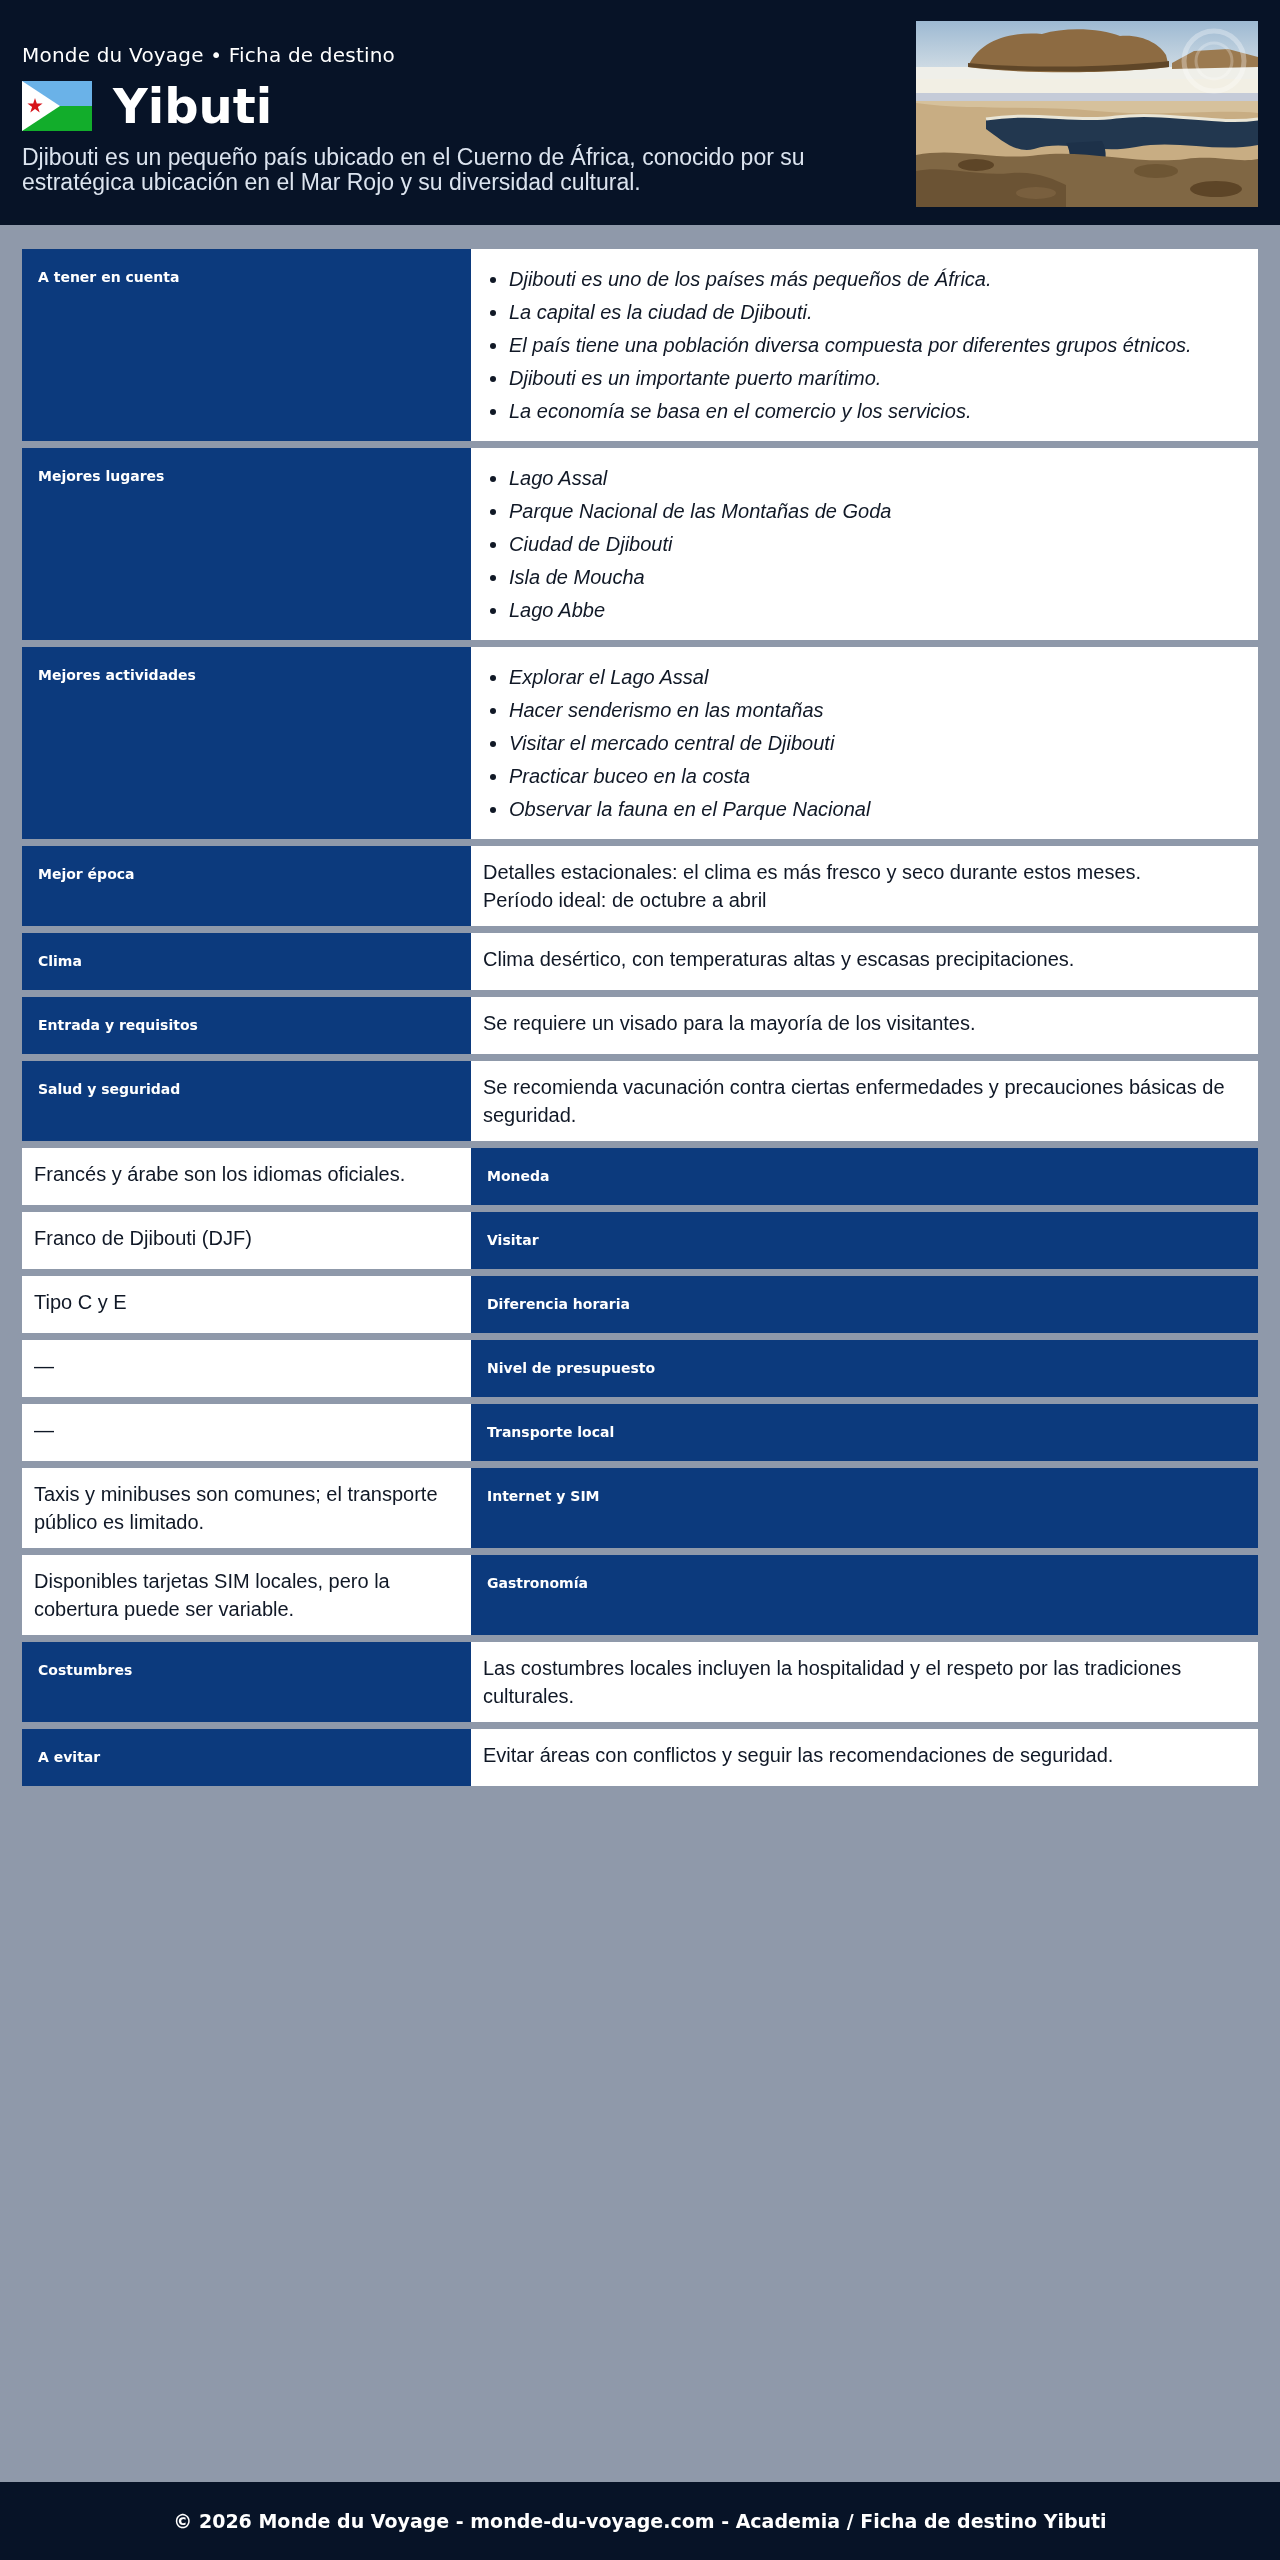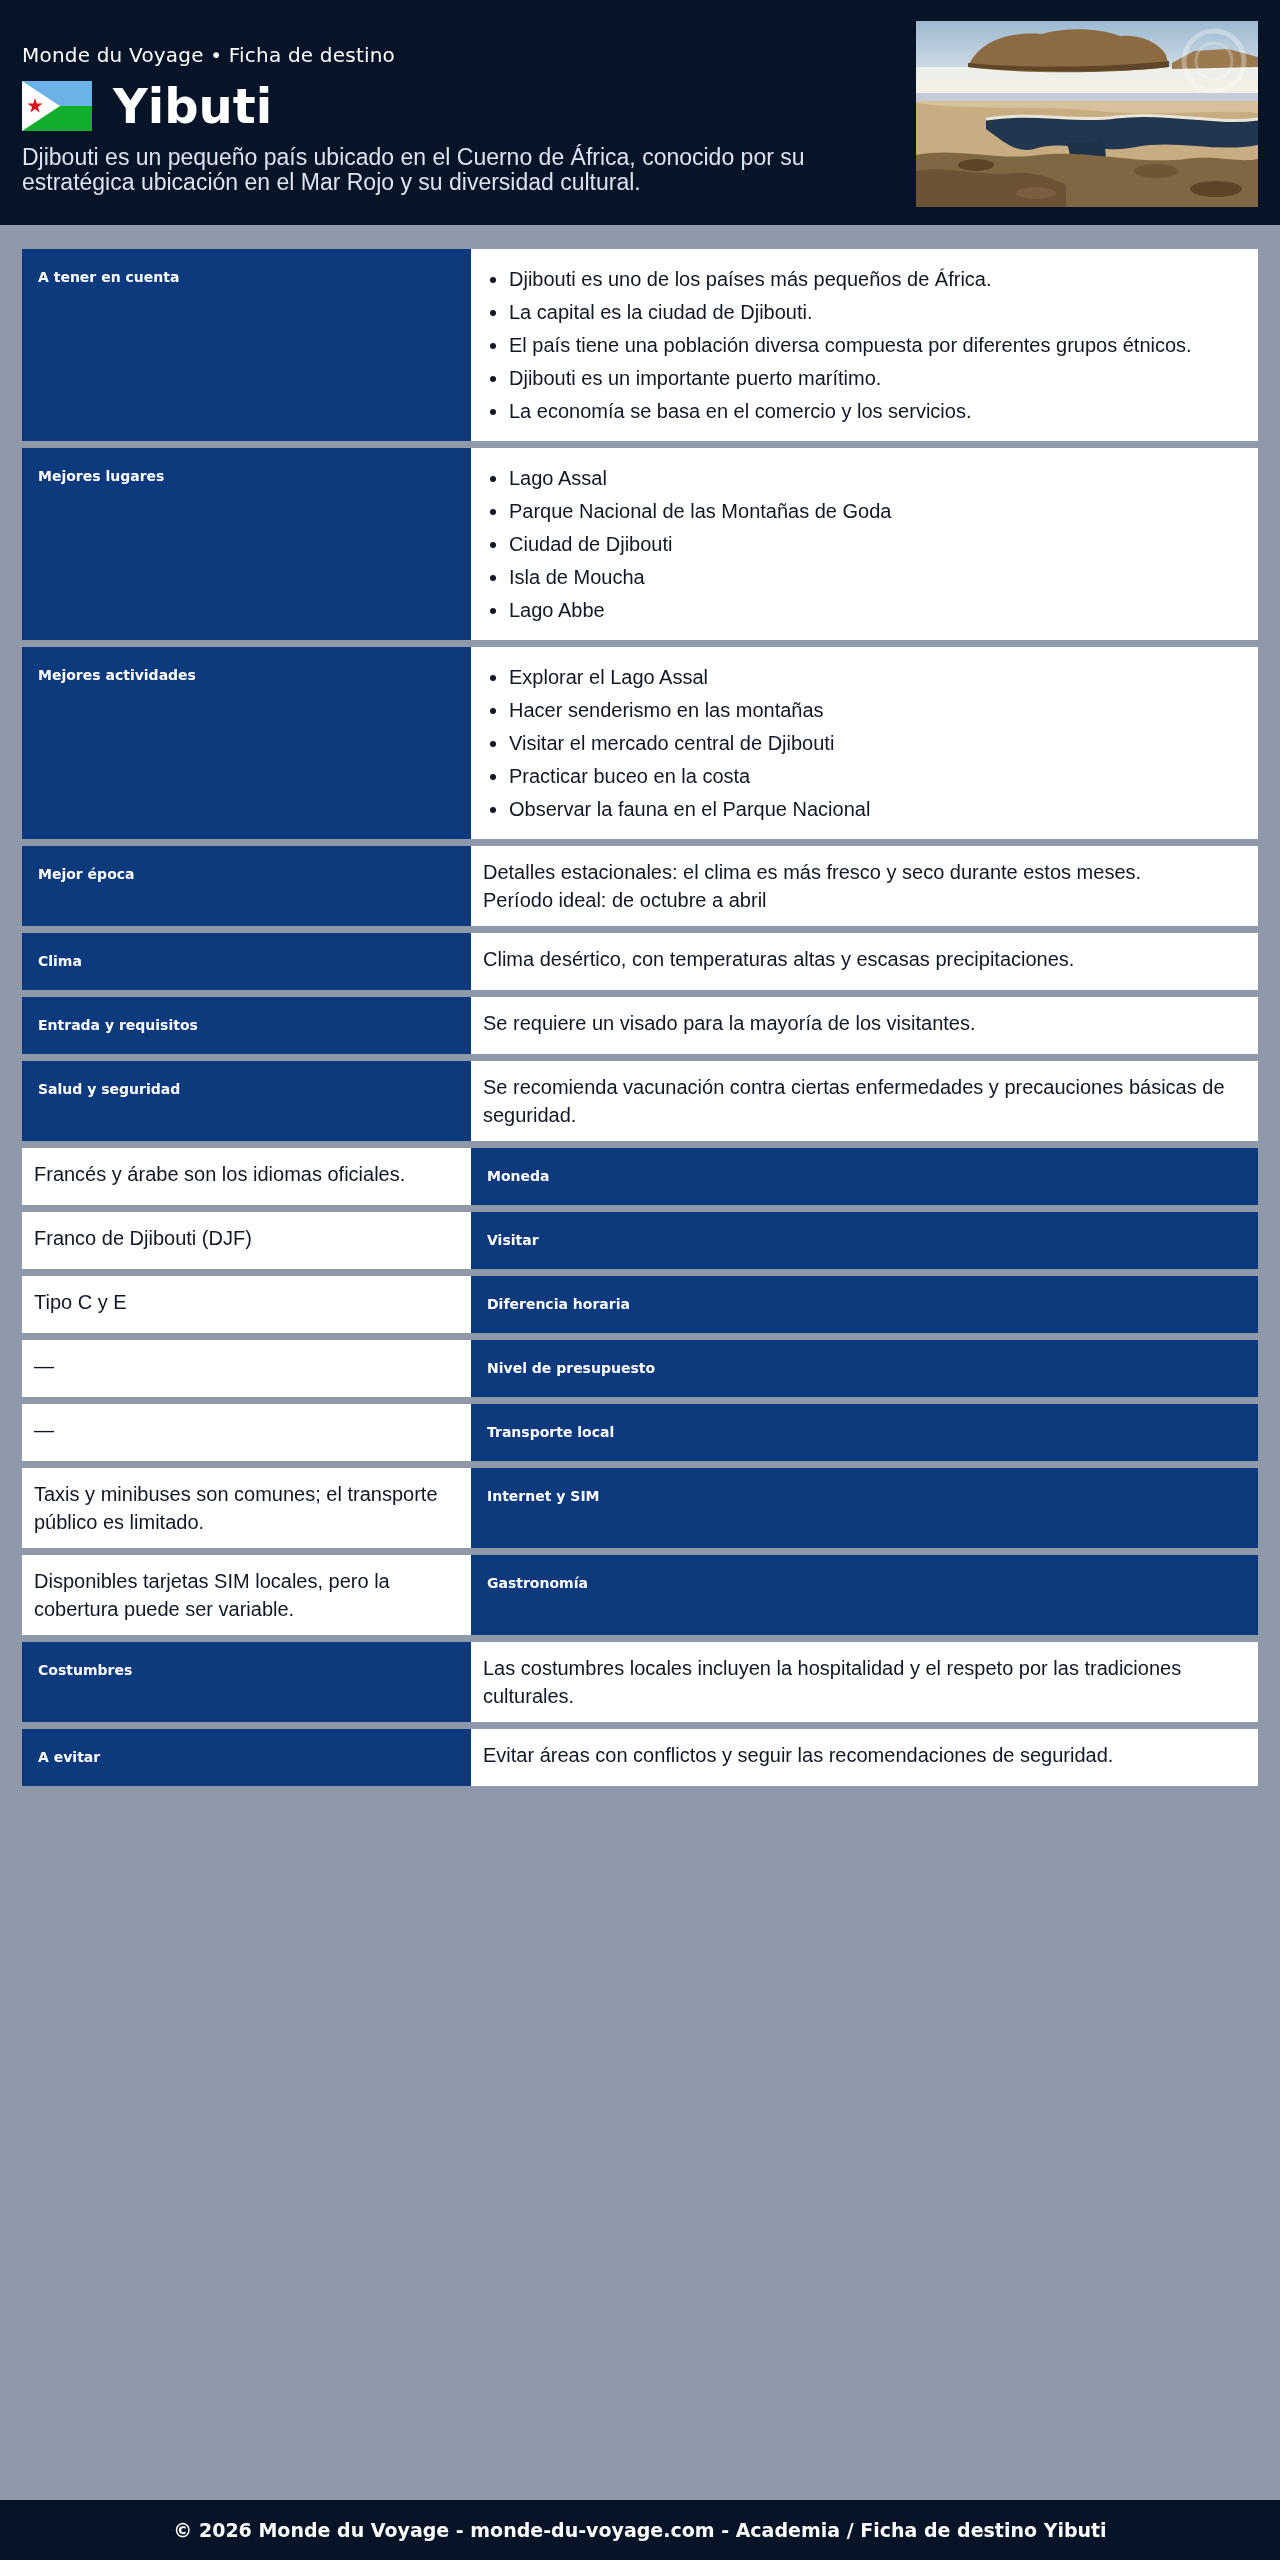--- a/index.html
+++ b/index.html
@@ -79,27 +79,27 @@
     background:var(--cell-bg);
     color:var(--text-dark);
     font-size:20px;
     line-height:28px;
     padding:12px 14px 12px 12px;
   }
   .content-cell ul{
     margin:4px 0;
     padding-left:26px;
   }
-  .content-cell li{margin-bottom:5px;}
+  .content-cell li{margin-bottom:5px;font-style:italic;}
   .content-cell li:last-child{margin-bottom:0;}
   .content-line{min-height:28px;}
   
   .site-footer{
     flex:0 0 auto;
-    height:60px;
+    height:78px;
     background:var(--header-bg);
     color:var(--text-light);
     display:flex;align-items:center;justify-content:center;
   }
   .footer-text{
     font-family:"DejaVu Sans",sans-serif;
     font-weight:bold;
     font-size:19px;
   }
 </style>

